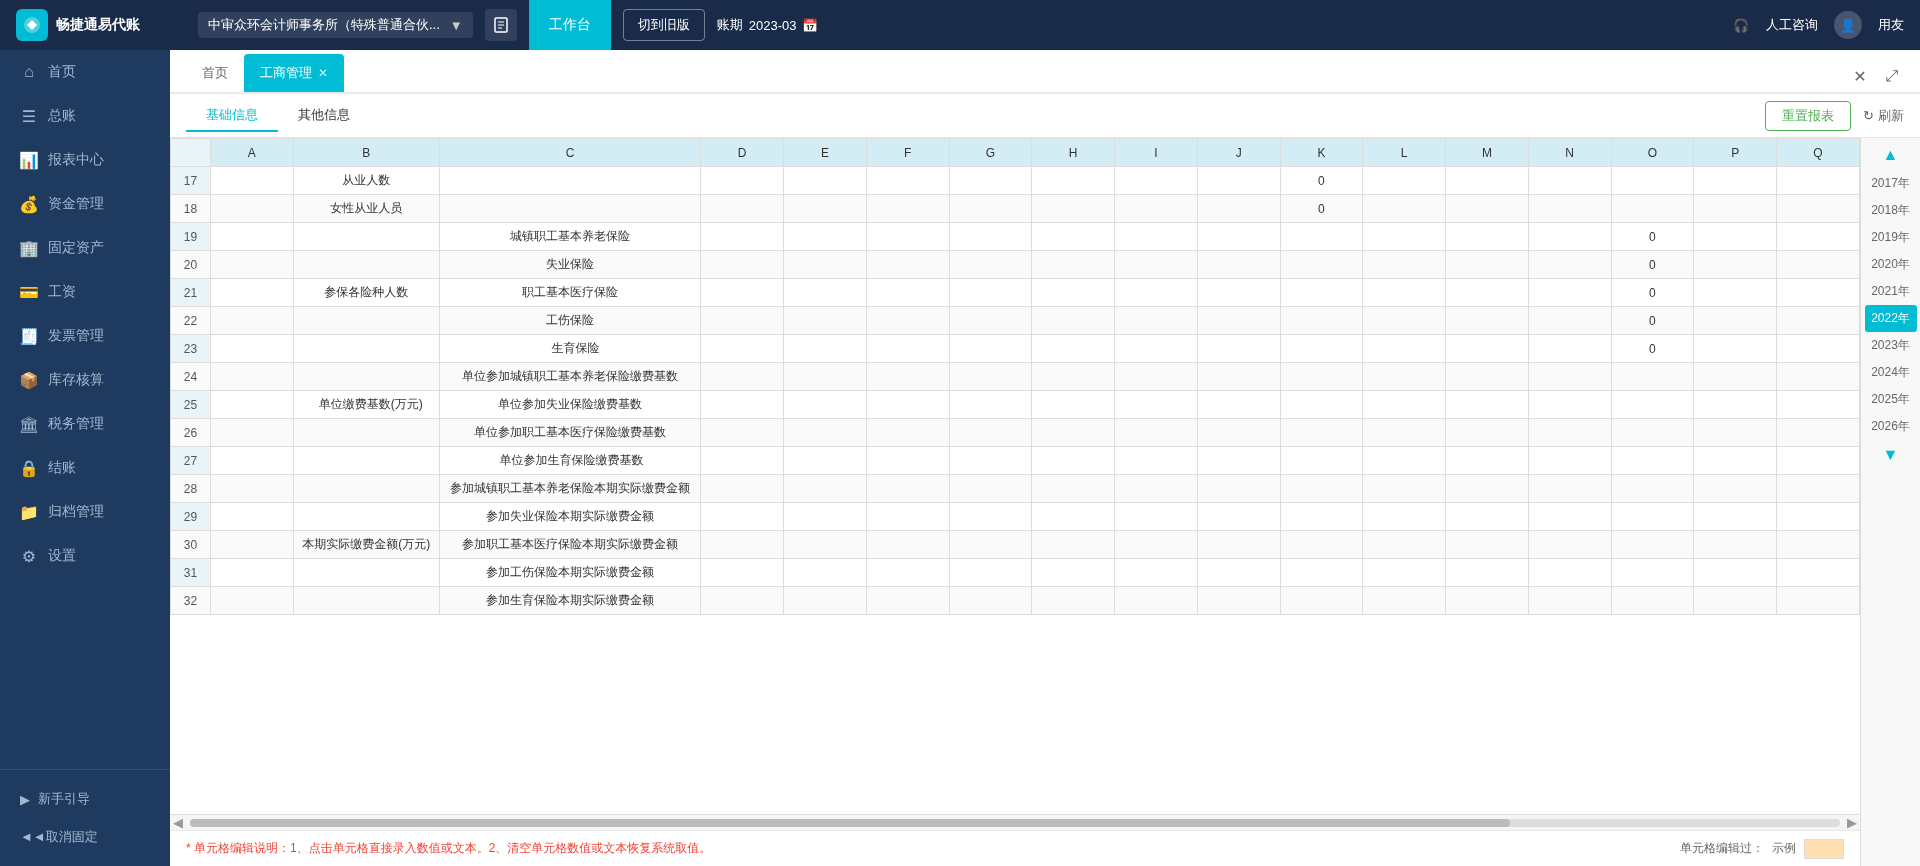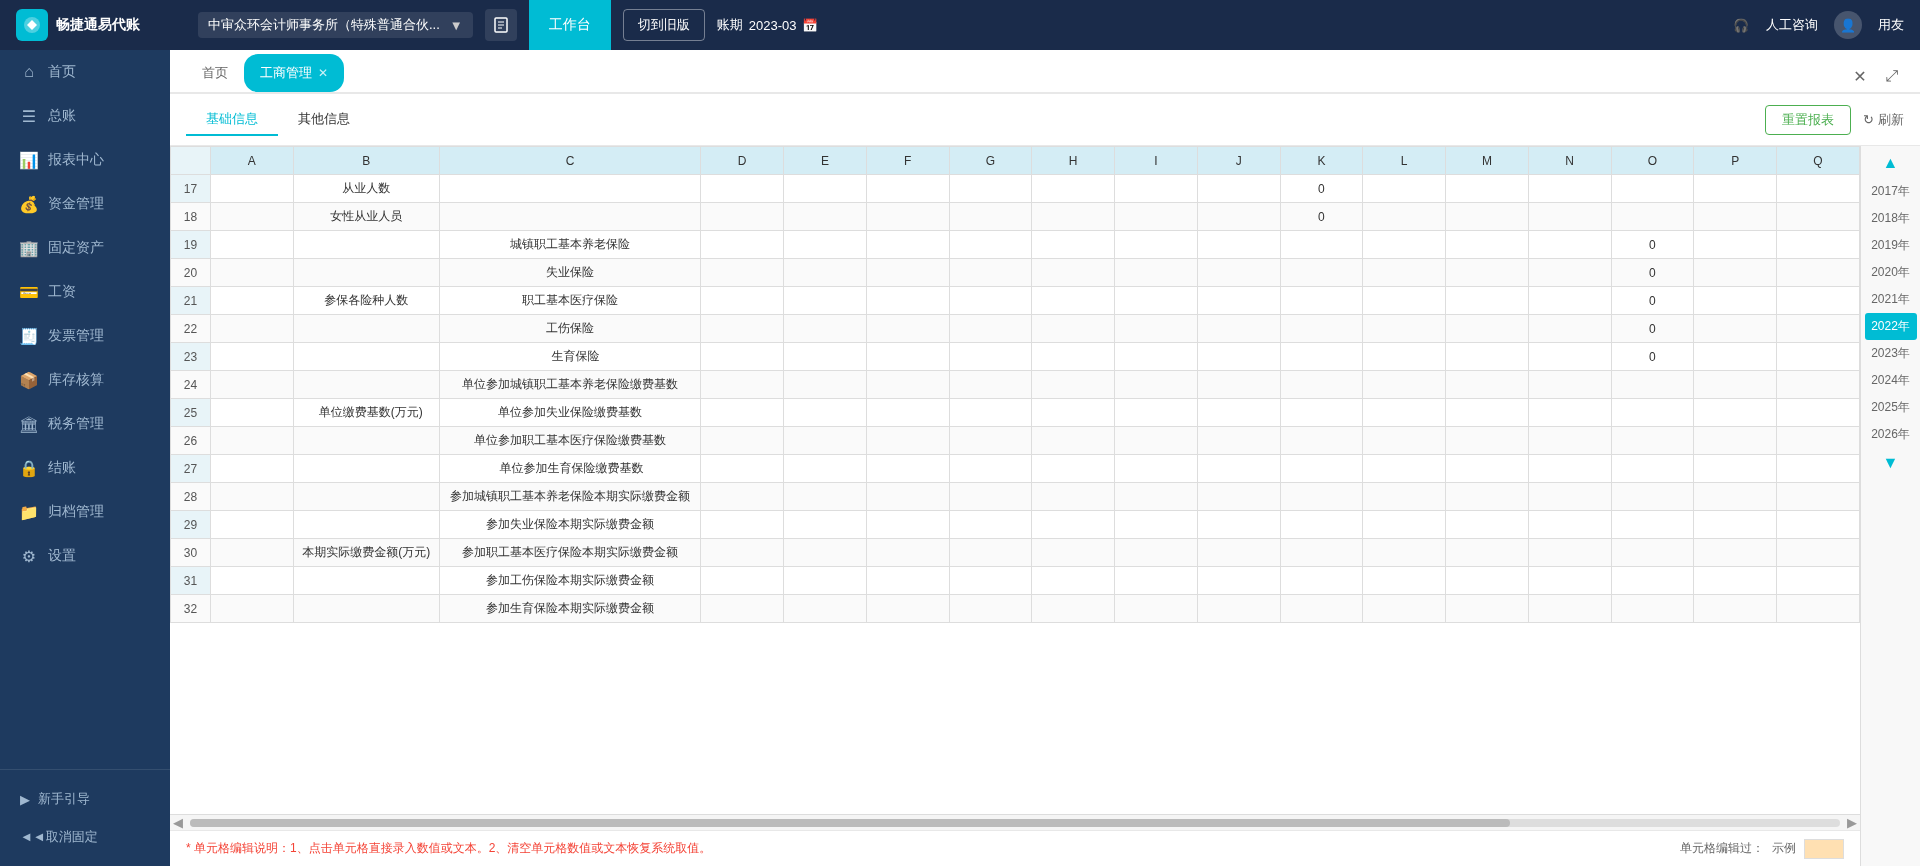--- a/index.html
+++ b/index.html
@@ -30,21 +30,21 @@
     .sidebar-item .s-icon { width: 18px; height: 18px; display: flex; align-items: center; justify-content: center; font-size: 16px; }
     .sidebar-bottom { padding: 10px 0; border-top: 1px solid rgba(255,255,255,0.1); }
     .sidebar-bottom-item { display: flex; align-items: center; gap: 8px; padding: 10px 20px; color: #a0b8d0; cursor: pointer; font-size: 13px; }
 
     
     .content-area { flex: 1; display: flex; flex-direction: column; overflow: hidden; background: #f5f6fa; }
 
     
     .tabs-bar { height: 44px; background: white; display: flex; align-items: flex-end; padding: 0 16px; border-bottom: 2px solid #e8e8e8; flex-shrink: 0; }
     .tab { padding: 10px 16px; font-size: 13px; cursor: pointer; color: #666; border-radius: 4px 4px 0 0; display: flex; align-items: center; gap: 6px; }
-    .tab.active { background: #00bcd4; color: white; border-radius: 14px; }
+    .tab.active { background: #00bcd4; color: white; }
     .tab-close { font-size: 12px; opacity: 0.8; }
     .reset-btn { background: white; color: #4caf50; border: 1px solid #4caf50; border-radius: 4px; padding: 5px 16px; font-size: 13px; cursor: pointer; }
     .refresh-btn { background: white; color: #666; border: none; font-size: 13px; cursor: pointer; display: flex; align-items: center; gap: 4px; }
     .sub-tabs { display: flex; gap: 0; }
     .sub-tab { padding: 6px 20px; font-size: 13px; cursor: pointer; border-bottom: 2px solid transparent; color: #333; }
     .sub-tab.active { color: #00bcd4; border-bottom: 2px solid #00bcd4; }
     .wc-btn { width: 24px; height: 24px; display: flex; align-items: center; justify-content: center; font-size: 16px; cursor: pointer; color: #666; }
 
     
     .spreadsheet-container { flex: 1; display: flex; overflow: hidden; background: white; }
@@ -189,21 +189,21 @@
       <div class="tab active">
         <span>工商管理</span>
         <span class="tab-close">✕</span>
       </div>
       <div style="margin-left:auto; display:flex; gap:8px; align-items:center; padding-bottom:4px;">
         <span class="wc-btn">✕</span>
         <span class="wc-btn">⤢</span>
       </div>
     </div>
 
-    <div style="background:white; padding: 0 16px; display:flex; align-items:center; border-bottom:1px solid #e8e8e8; height:52px; flex-shrink:0;">
+    <div style="background:white; padding: 0 16px; display:flex; align-items:center; border-bottom:1px solid #e8e8e8; height:44px; flex-shrink:0;">
       <div class="sub-tabs">
         <div class="sub-tab active">
           <span>基础信息</span>
         </div>
         <div class="sub-tab">
           <span>其他信息</span>
         </div>
       </div>
       <div style="margin-left:auto; display:flex; gap:12px; align-items:center;">
         <button class="reset-btn">重置报表</button>

